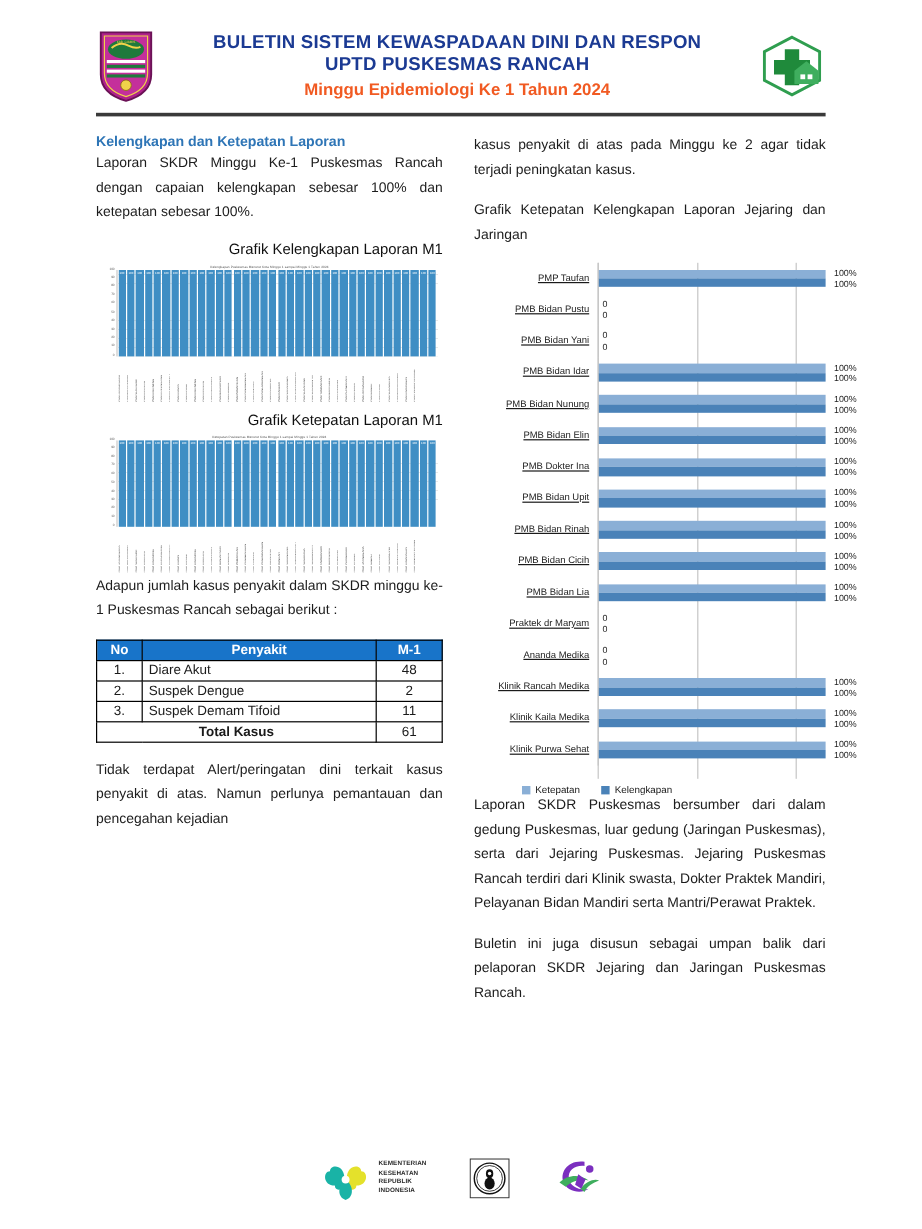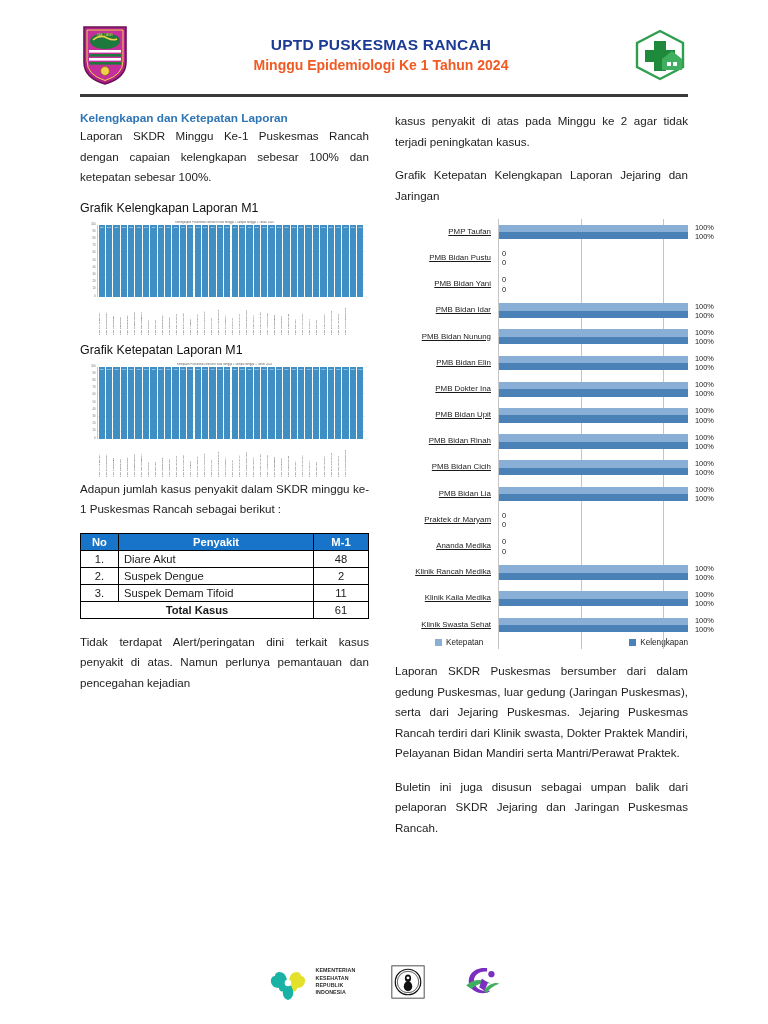--- a/index.html
+++ b/index.html
@@ -39,21 +39,21 @@
     margin:0 0 13px 0; color:#1c1c1c;
   }
   p.body-text.tight { margin-bottom:12px; }
   .section-head {
     font-size:11.8px; font-weight:bold; color:#2e75b6;
     margin:0 0 1px 0;
   }
 
   
   .chart-title {
-    text-align:left; font-size:12.4px; margin:10px 0 6px 0; color:#111;
+    text-align:right; font-size:12.4px; margin:10px 0 6px 0; color:#111;
   }
   .mini-chart {
     border:0; width:280px; height:112px; margin:0 auto 4px auto; position:relative;
   }
   .mini-sub {
     font-size:2.6px; text-align:center; color:#555;
     transform:scale(1.0); margin-bottom:1px; letter-spacing:.1px;
     white-space:nowrap; overflow:hidden;
   }
   .mini-plot { display:flex; height:72px; }
@@ -125,21 +125,21 @@
     white-space:nowrap;
   }
   .bc-gridwrap {
     position:absolute; left:103px; right:25px; top:0; bottom:0;
     pointer-events:none;
   }
   .bc-grid {
     position:absolute; top:0; bottom:0; width:1px; background:#c5c5c5;
   }
   .bc-legend {
-    display:flex; justify-content:space-between; margin-top:0;
+    display:flex; justify-content:flex-start; gap:18px; margin-top:16px;
     padding-left:40px;
   }
   .bc-legend div { display:flex; align-items:center; gap:4px; font-size:8.2px; }
   .sw { width:7px; height:7px; display:inline-block; }
   .sw.k1 { background:#8aafd6; }
   .sw.k2 { background:#4a82b8; }
 
   
   .footer {
     position:absolute; left:0; right:0; bottom:22px;
@@ -166,20 +166,21 @@
         <rect x="9" y="26" width="32" height="2.6" fill="#ffffff"></rect>
         <rect x="9" y="30" width="32" height="2.6" fill="#1e7a3c"></rect>
         <rect x="9" y="34" width="32" height="2.6" fill="#ffffff"></rect>
         <rect x="9" y="38" width="32" height="2.6" fill="#1e7a3c"></rect>
         <circle cx="25" cy="47" r="4.4" fill="#f0d24a" stroke="#8a6a10" stroke-width=".7"></circle>
         <text x="25" y="12" font-size="2.6" fill="#f0d24a" text-anchor="middle" font-family="Liberation Sans, sans-serif">KAB. CIAMIS</text>
       </svg>
     </div>
 
     <div class="header-titles">
+      <div class="h-line1">BULETIN SISTEM KEWASPADAAN DINI DAN RESPON</div>
       <div class="h-line2">UPTD PUSKESMAS RANCAH</div>
       <div class="h-line3">Minggu Epidemiologi Ke 1 Tahun 2024</div>
     </div>
 
     <div class="pkm-logo">
       <svg viewBox="0 0 56 52" width="56" height="52">
         <polygon points="28,2 51,14 51,38 28,50 5,38 5,14" fill="none" stroke="#2f9e4f" stroke-width="2.4"></polygon>
         <path d="M22 12 h12 v9 h9 v12 h-9 v9 h-12 v-9 h-9 v-12 h9 Z" fill="#1f8a3b"></path>
         <path d="M30 30 l10 -8 l10 8 v11 h-20 Z" fill="#3fae5e"></path>
         <rect x="35" y="33" width="4" height="4" fill="#ffffff"></rect>
@@ -744,21 +745,21 @@
               <div class="bc-track">
                 <div class="bc-bar ketepatan" style="width: 100%;"></div>
                 <div class="bc-bar kelengkapan" style="width: 100%;"></div>
                 <div class="bc-vals">
                   <div>100%</div>
                   <div>100%</div>
                 </div>
               </div>
             </div>
             <div class="bc-row">
-              <div class="bc-label">Klinik Swasta Sehat</div>
+              <div class="bc-label">Klinik Purwa Sehat</div>
               <div class="bc-track">
                 <div class="bc-bar ketepatan" style="width: 100%;"></div>
                 <div class="bc-bar kelengkapan" style="width: 100%;"></div>
                 <div class="bc-vals">
                   <div>100%</div>
                   <div>100%</div>
                 </div>
               </div>
             </div>
           </div>

